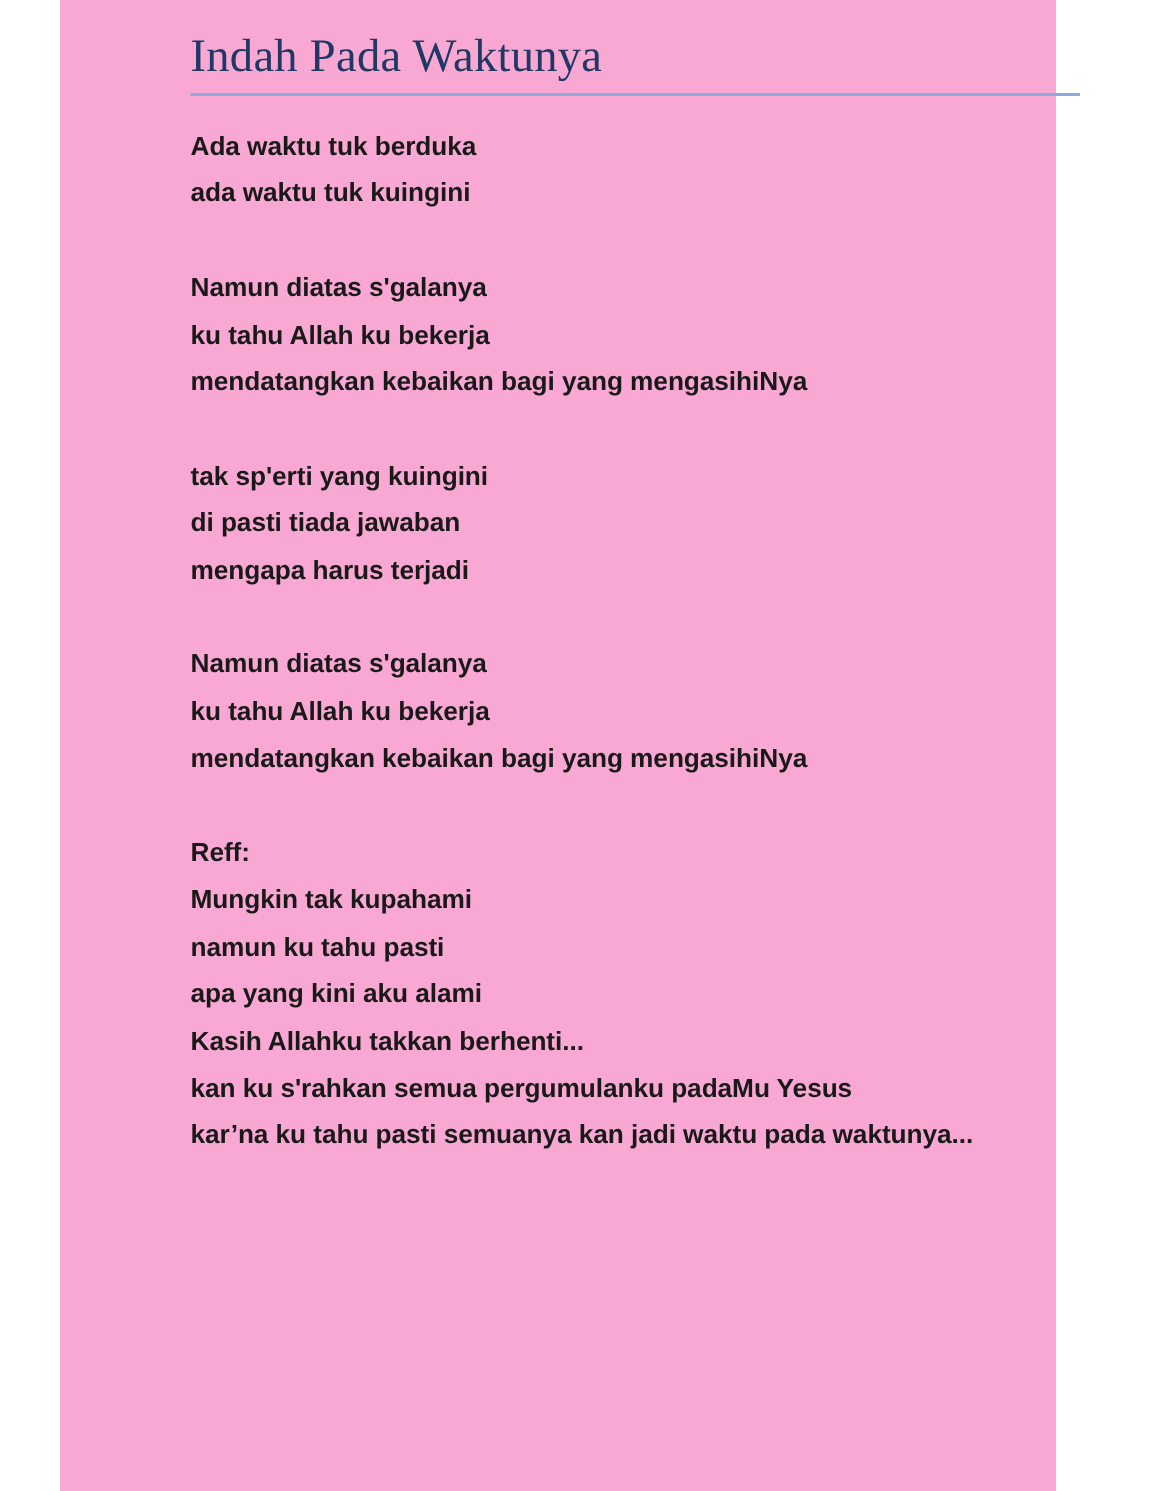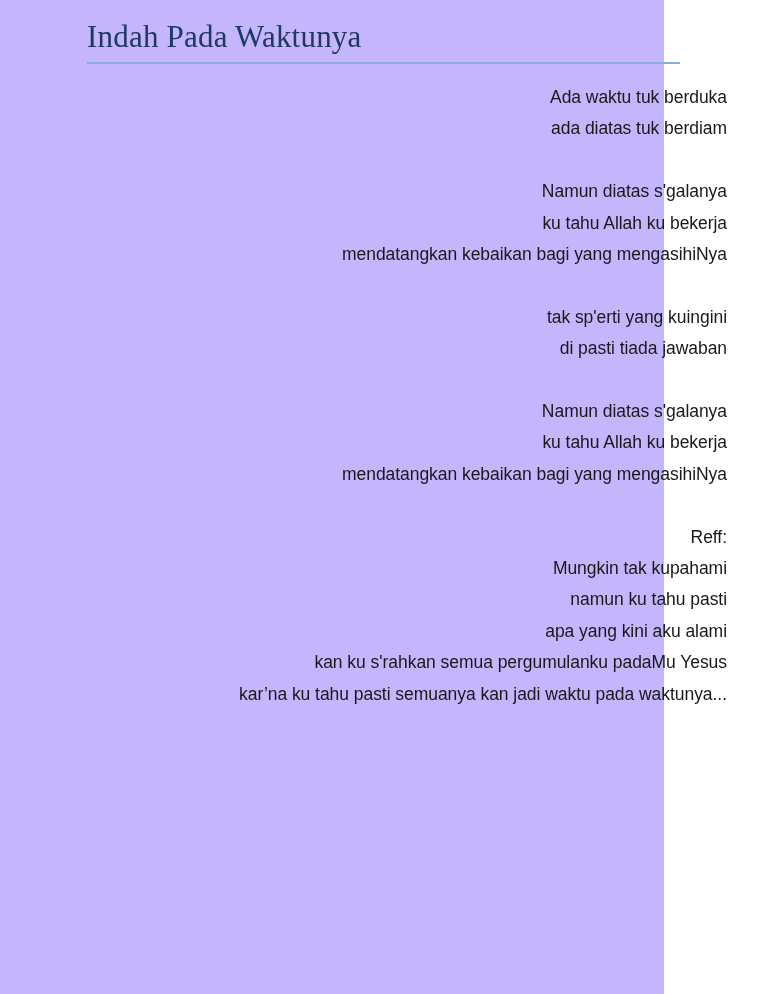--- a/index.html
+++ b/index.html
@@ -13,22 +13,23 @@
     height: 994px;
     overflow: hidden;
     font-family: "Liberation Sans", sans-serif;
     -webkit-font-smoothing: antialiased;
   }
 
   .page {
     position: relative;
     width: 664px;
     height: 994px;
-    background: #c4b5fd;
+    background: #f9a8d4;
     box-sizing: border-box;
+    margin-left: 40px;
   }
 
   .doc-body {
     position: absolute;
     left: 87px;
     top: 18px;
     width: 640px;
   }
 
   
@@ -61,26 +62,25 @@
   .stanza {
     margin: 0;
     padding: 0;
   }
 
   .lyric-line {
     font-family: "Liberation Sans", "DejaVu Sans", sans-serif;
     font-size: 17.5px;
     line-height: 31.4px;
     color: #191919;
-    font-weight: 400;
+    font-weight: 700;
     letter-spacing: -0.05px;
     white-space: pre;
     margin: 0;
     padding: 0;
-    text-align: right;
   }
 
   
   .stanza-gap {
     height: 31.4px;
   }
 
   #first-stanza-offset {
     height: 18px;
   }
@@ -93,44 +93,46 @@
 
     <h1 class="doc-title">Indah Pada Waktunya</h1>
 
     <hr class="title-rule">
 
     <div id="first-stanza-offset"></div>
 
     <div class="lyrics" id="lyrics-root">
         <div class="stanza">
           <p class="lyric-line">Ada waktu tuk berduka</p>
-          <p class="lyric-line">ada diatas tuk berdiam</p>
+          <p class="lyric-line">ada waktu tuk kuingini</p>
         </div>
         <div class="stanza-gap"></div>
         <div class="stanza">
           <p class="lyric-line">Namun diatas s'galanya</p>
           <p class="lyric-line">ku tahu Allah ku bekerja</p>
           <p class="lyric-line">mendatangkan kebaikan bagi yang mengasihiNya</p>
         </div>
         <div class="stanza-gap"></div>
         <div class="stanza">
           <p class="lyric-line">tak sp'erti yang kuingini</p>
           <p class="lyric-line">di pasti tiada jawaban</p>
+          <p class="lyric-line">mengapa harus terjadi</p>
         </div>
         <div class="stanza-gap"></div>
         <div class="stanza">
           <p class="lyric-line">Namun diatas s'galanya</p>
           <p class="lyric-line">ku tahu Allah ku bekerja</p>
           <p class="lyric-line">mendatangkan kebaikan bagi yang mengasihiNya</p>
         </div>
         <div class="stanza-gap"></div>
         <div class="stanza">
           <p class="lyric-line">Reff:</p>
           <p class="lyric-line">Mungkin tak kupahami</p>
           <p class="lyric-line">namun ku tahu pasti</p>
           <p class="lyric-line">apa yang kini aku alami</p>
+          <p class="lyric-line">Kasih Allahku takkan berhenti...</p>
           <p class="lyric-line">kan ku s'rahkan semua pergumulanku padaMu Yesus</p>
           <p class="lyric-line">kar’na ku tahu pasti semuanya kan jadi waktu pada waktunya...</p>
         </div>
       </div>
 
   </div>
 </div>
 
 </body></html>

